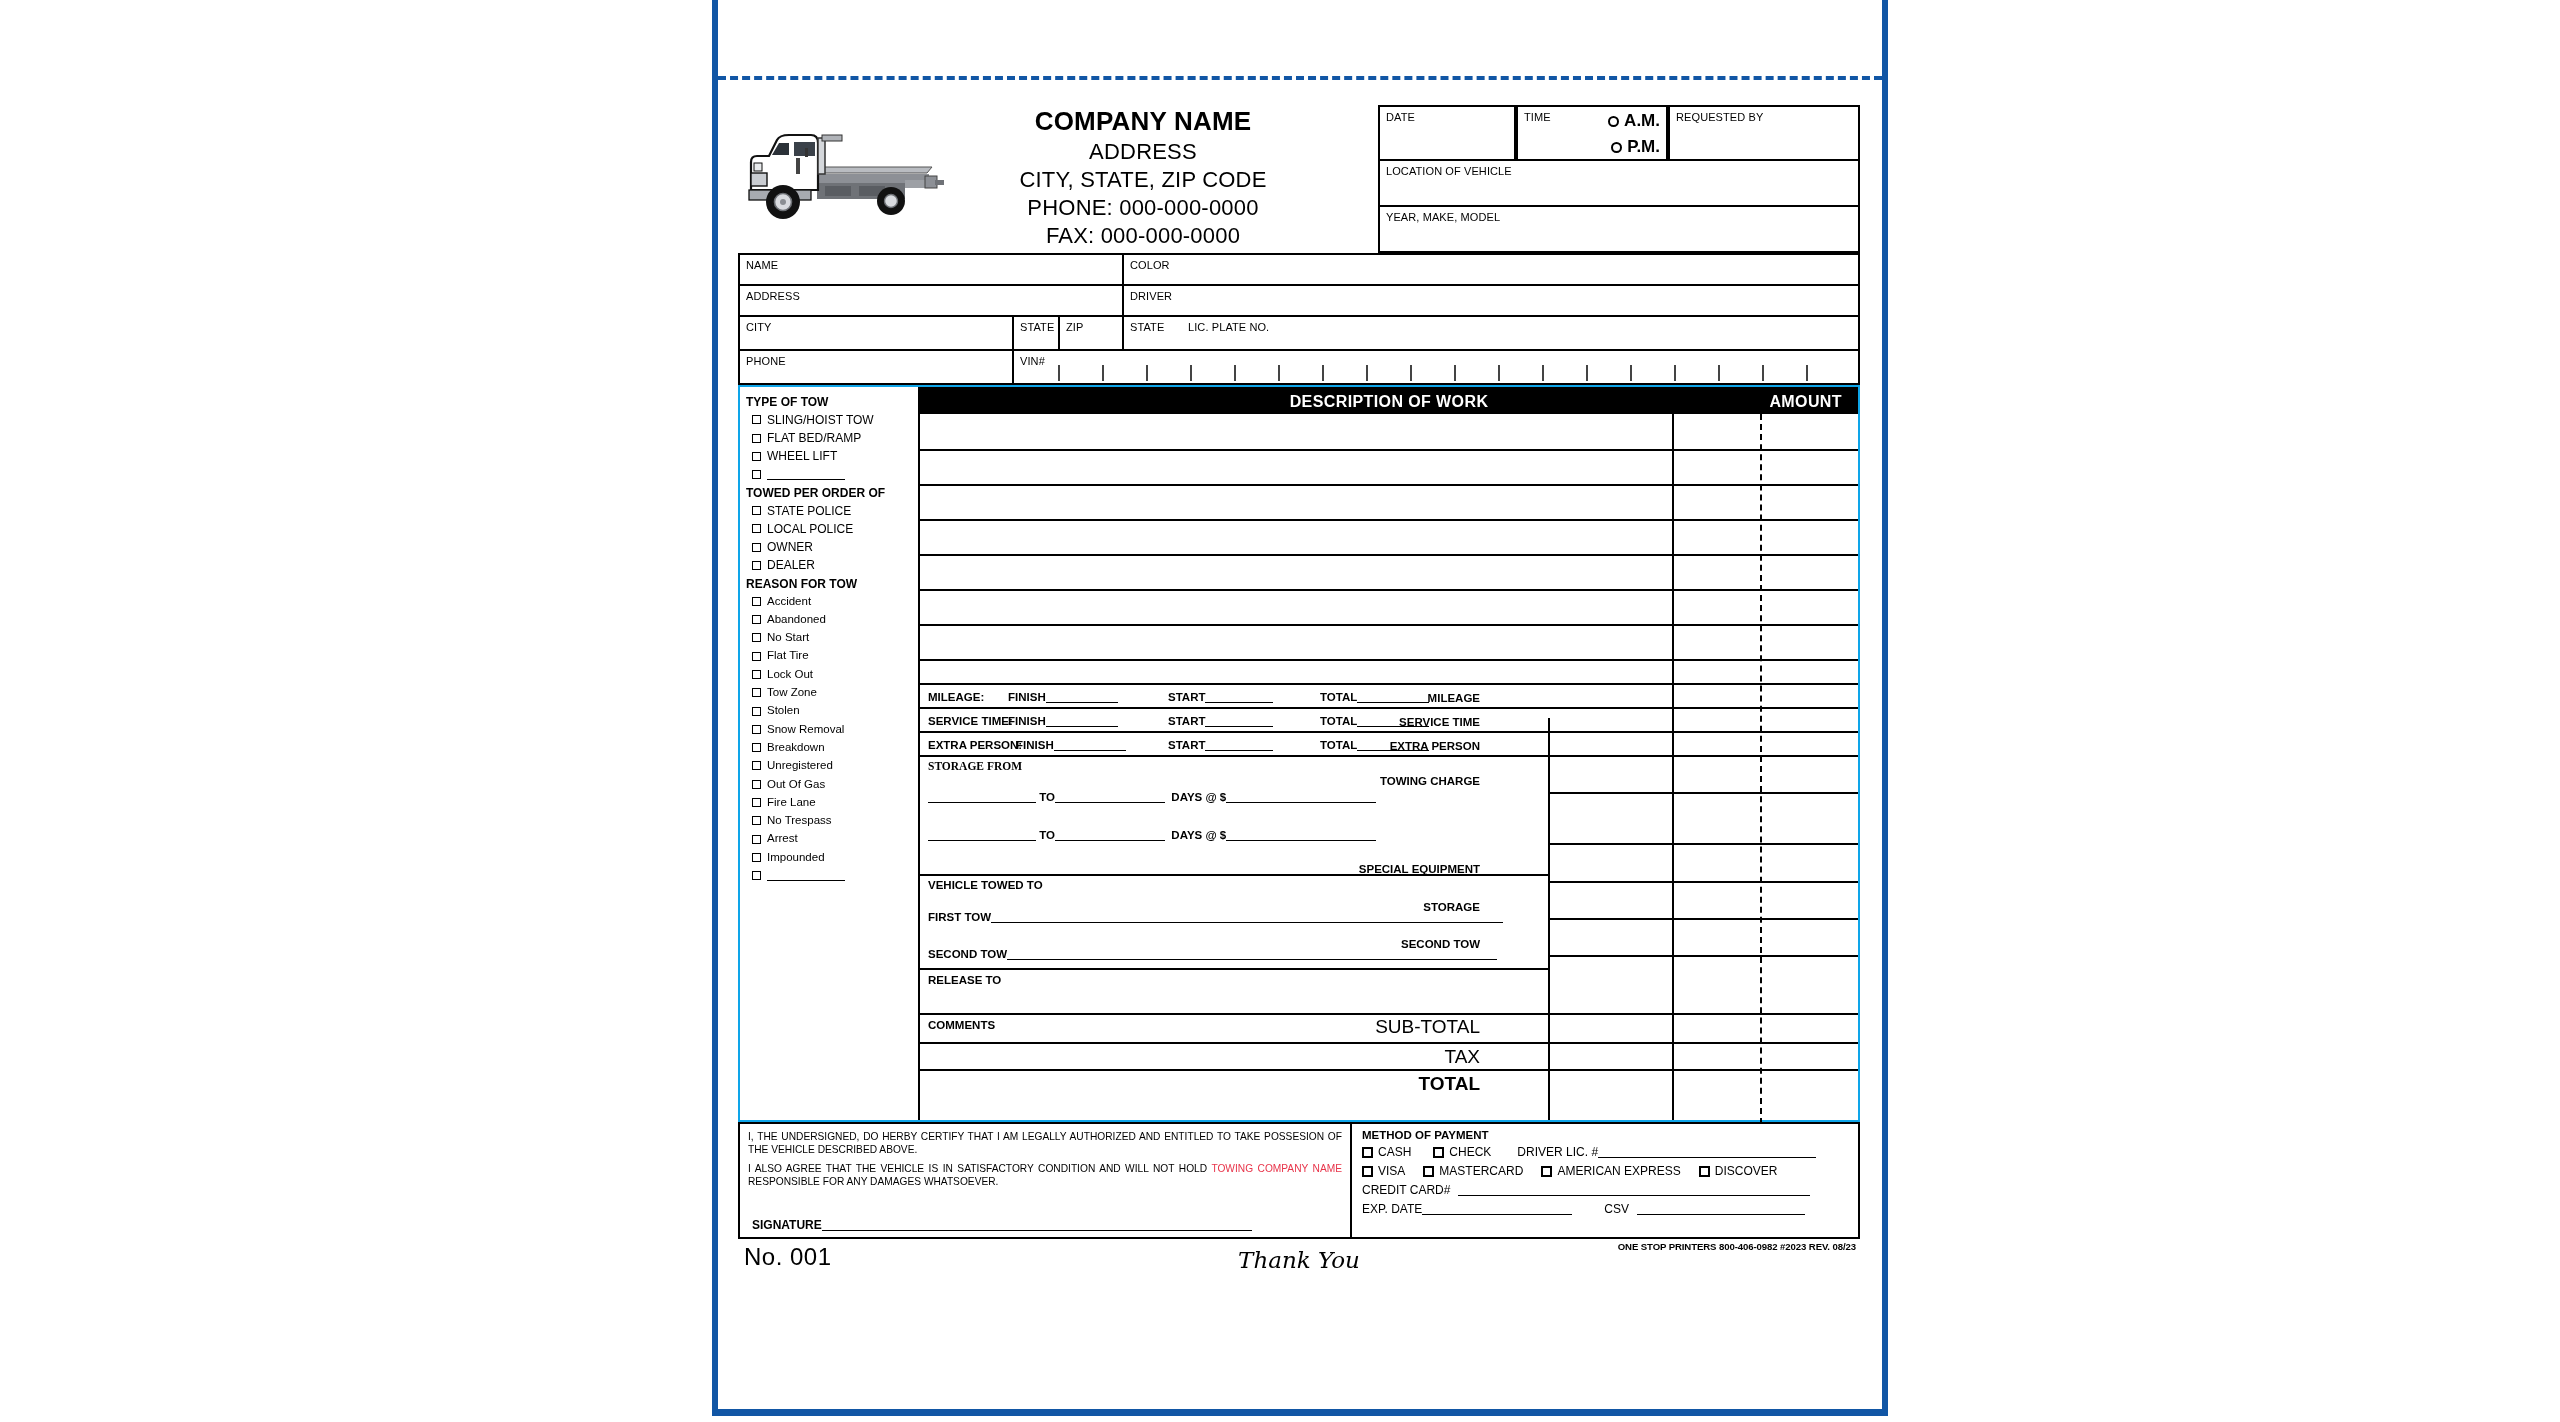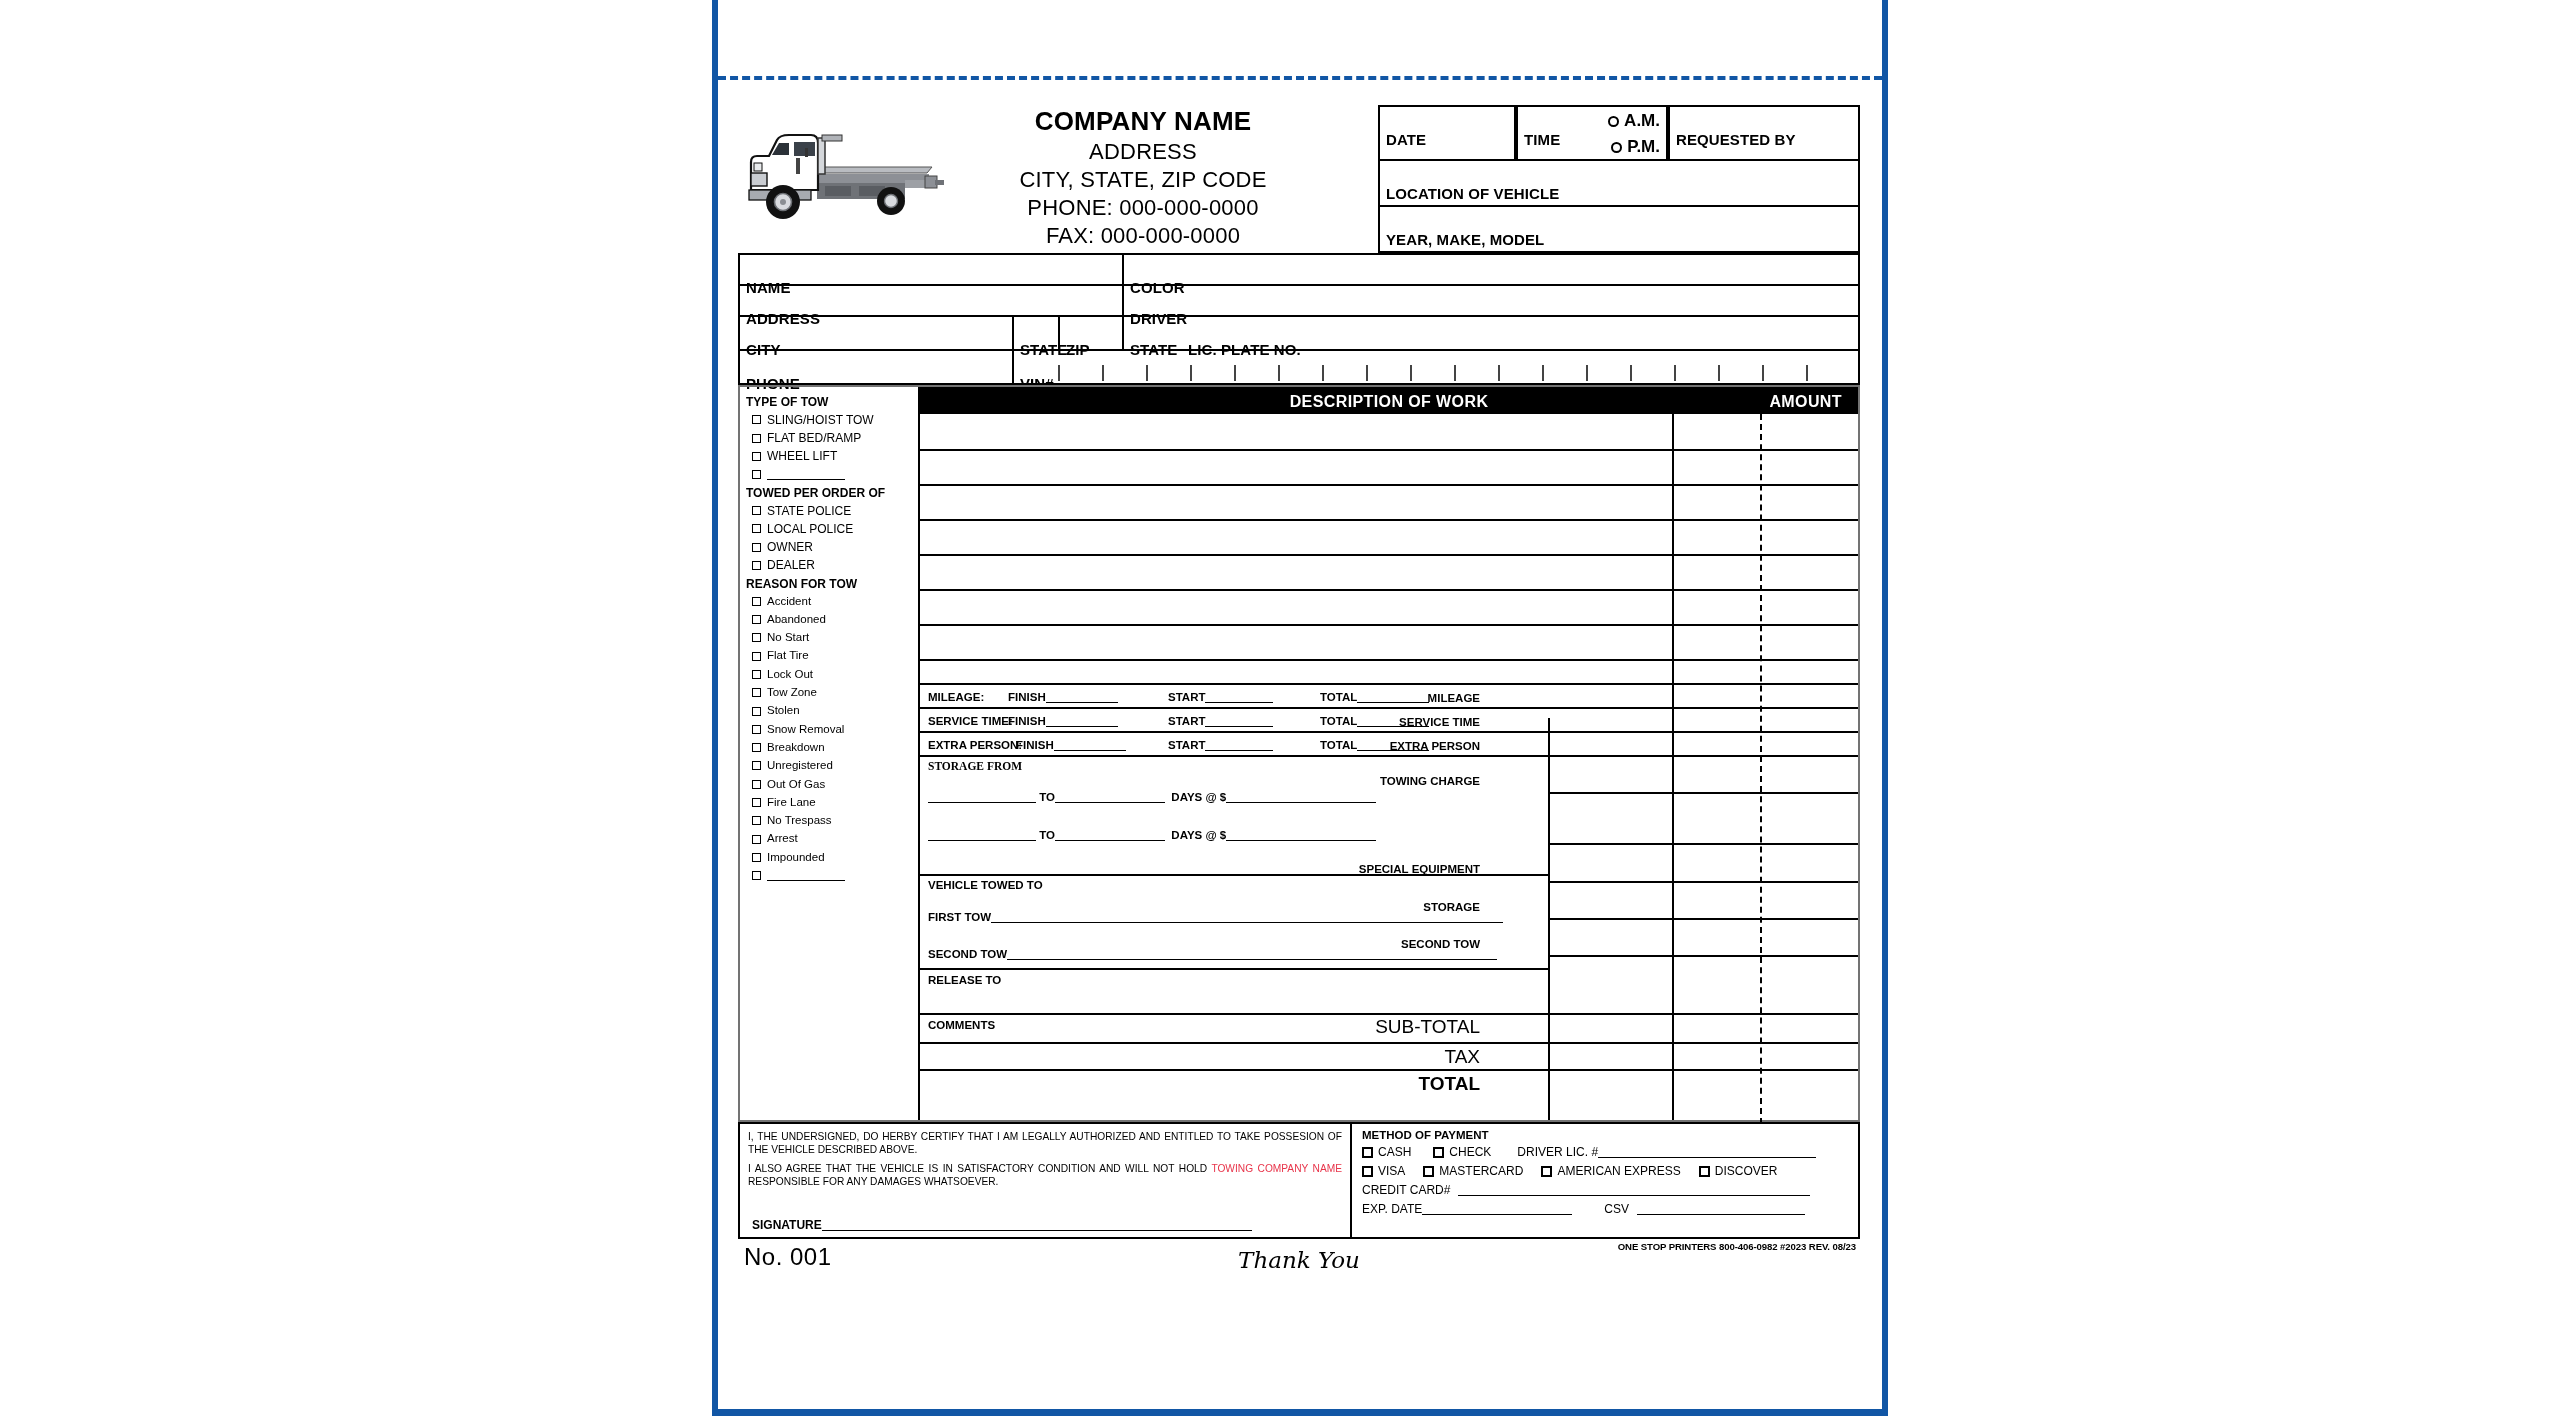--- a/index.html
+++ b/index.html
@@ -19,21 +19,21 @@
   }
   #tear-line{
     position:absolute;left:718px;top:76px;width:1164px;height:0;
     border-top:4px dashed #1156a5;
   }
   
   #form{
     position:absolute;left:738px;top:100px;width:1122px;height:1285px;
     box-sizing:border-box;color:#000;
   }
-  .lbl{font-size:15px;font-weight:700;letter-spacing:.1px;line-height:1;margin-top:20px;}
+  .lbl{font-size:11px;font-weight:400;letter-spacing:.1px;line-height:1;}
 
   
   #hdr{position:absolute;left:0;top:0;width:1122px;height:153px;}
   #truck{position:absolute;left:1px;top:18px;width:210px;height:110px;}
   #company{position:absolute;left:210px;top:6px;width:390px;text-align:center;}
   #company .cname{font-size:26px;font-weight:700;letter-spacing:.2px;}
   #company .cline{font-size:22px;letter-spacing:.2px;margin-top:2px;}
 
   #topbox{position:absolute;left:640px;top:5px;width:482px;height:148px;}
   #topbox .cell{position:absolute;box-sizing:border-box;border:2px solid #000;}
@@ -45,21 +45,21 @@
 
   
   #cust{position:absolute;left:0;top:153px;width:1122px;height:132px;}
   #cust .cell{position:absolute;box-sizing:border-box;border:2px solid #000;padding-left:36px;}
   
   .vin-ticks{position:absolute;left:0;top:14px;right:0;bottom:0;}
   .vin-ticks i{position:absolute;top:0;bottom:2px;width:0;border-left:2px solid #444;}
 
   
   #body{position:absolute;left:0;top:285px;width:1122px;height:737px;
-        border:2px solid #737373;box-sizing:border-box;}
+        border:2px solid #0ea5e9;box-sizing:border-box;}
   #leftcol{position:absolute;left:0;top:0;width:180px;height:733px;
         border-right:2px solid #000;box-sizing:border-box;padding:5px 0 0 6px;}
   .sec-h{font-size:12px;font-weight:700;margin:4px 0 3px 0;line-height:1.05;}
   .chk-row{display:flex;align-items:center;margin:0 0 2px 6px;height:16.3px;}
   .cbx{display:inline-block;width:9px;height:9px;border:1.6px solid #000;
        margin-right:6px;box-sizing:border-box;flex:none;}
   .chk-t{font-size:11.5px;line-height:1;white-space:nowrap;}
   .chk-t.cap{font-size:12px;}
   .blank-ul{display:inline-block;width:78px;border-bottom:1.6px solid #000;height:9px;}
 

